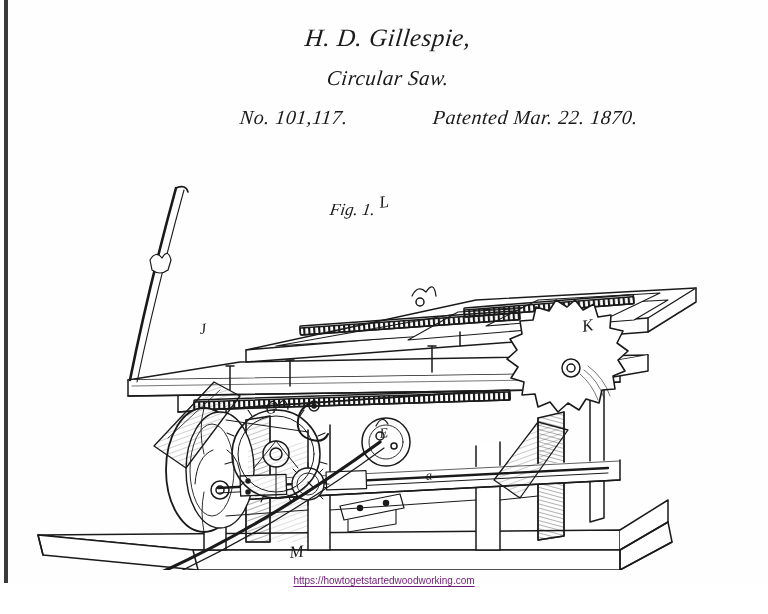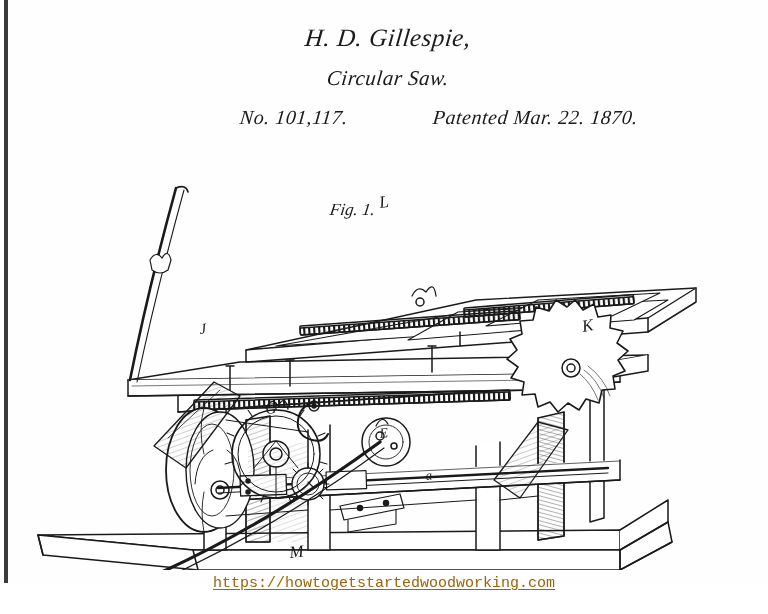--- a/index.html
+++ b/index.html
@@ -56,23 +56,23 @@
     font-family:"Liberation Serif",serif;font-style:italic;
     font-size:17px;color:#1b1b1b;
     transform:skewX(-8deg);
   }
   
   #drawing{position:absolute;left:0;top:150px;width:760px;height:420px;}
   
   #url{
     position:absolute;left:0;right:0;top:575px;
     text-align:center;
-    font-size:15px;
-    color:#a16207;
-    font-family:Liberation Mono, monospace;
+    font-size:10px;
+    color:#701a75;
+    font-family:Liberation Sans, sans-serif;
     text-decoration:underline;
     text-underline-offset:2px;
   }
 </style>
 </head>
 <body>
 
 <div id="page">
 
   <div id="left-rule"></div>

